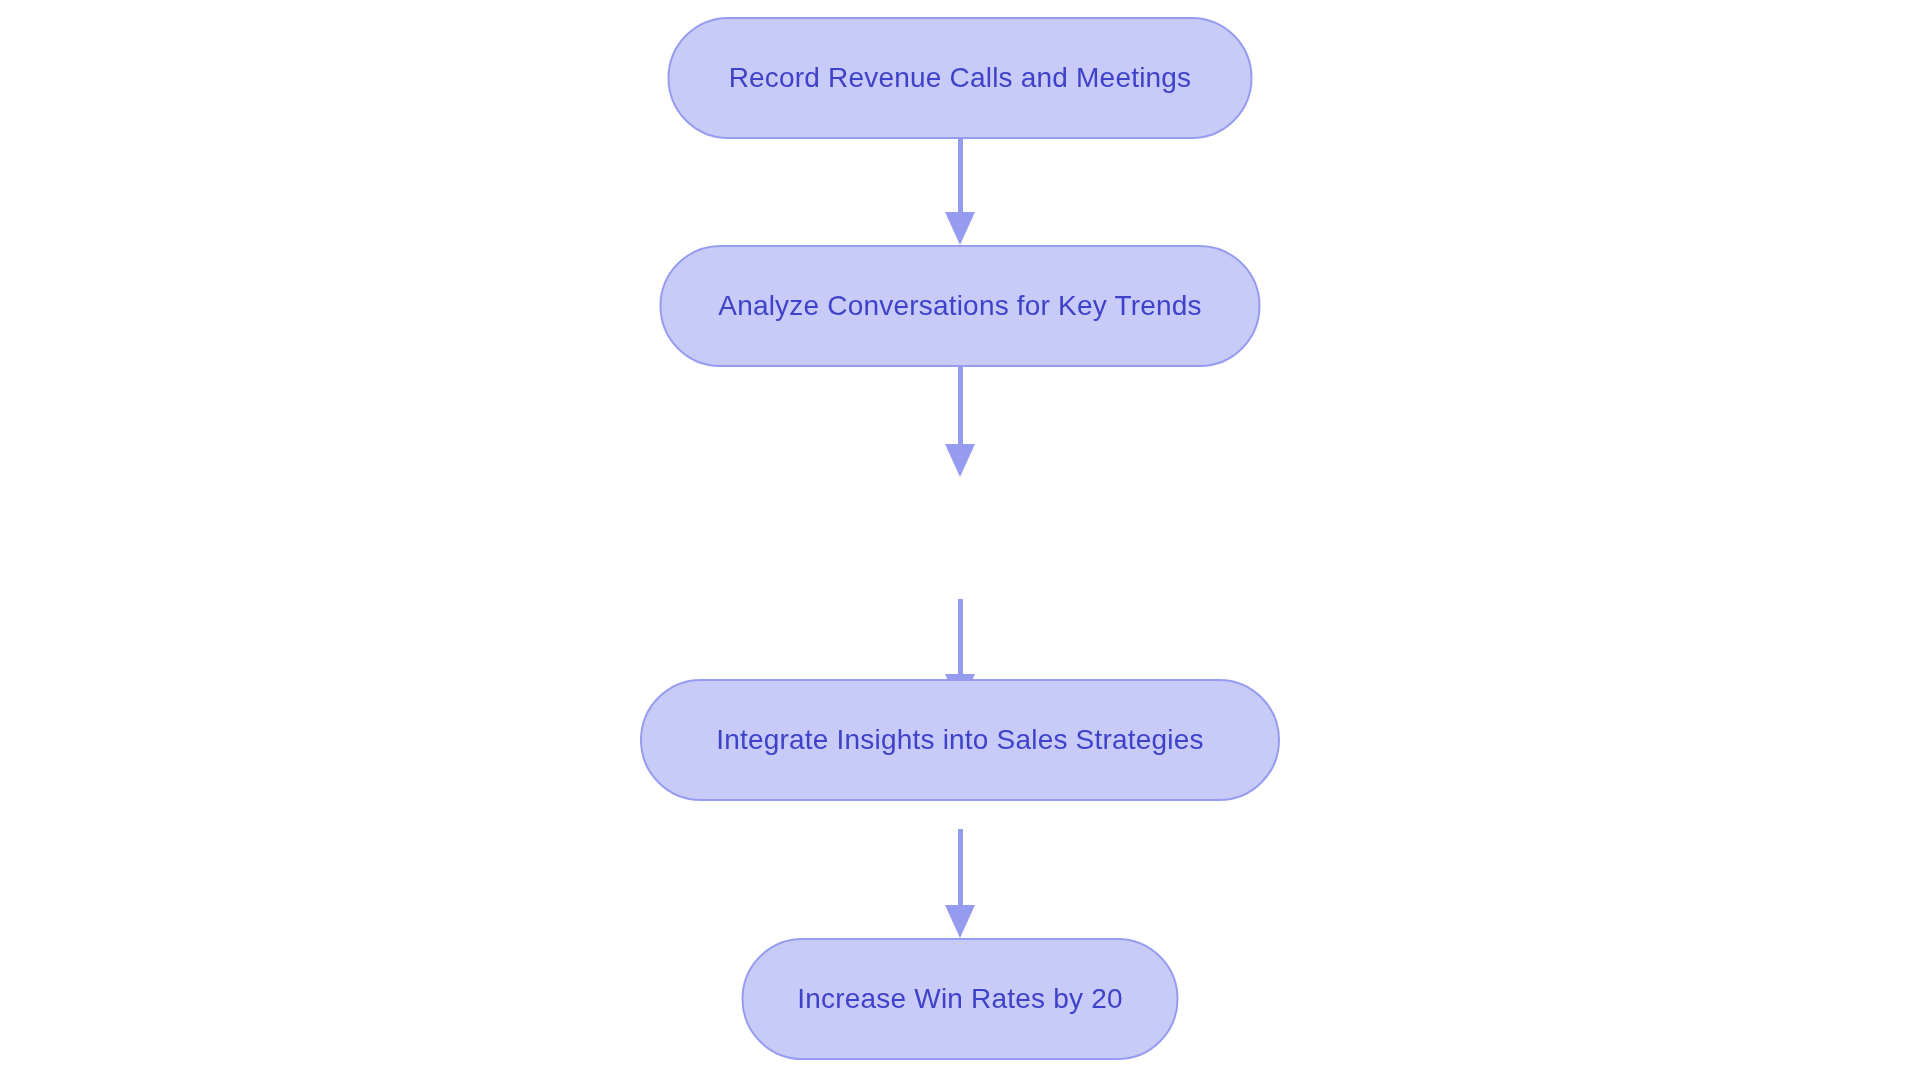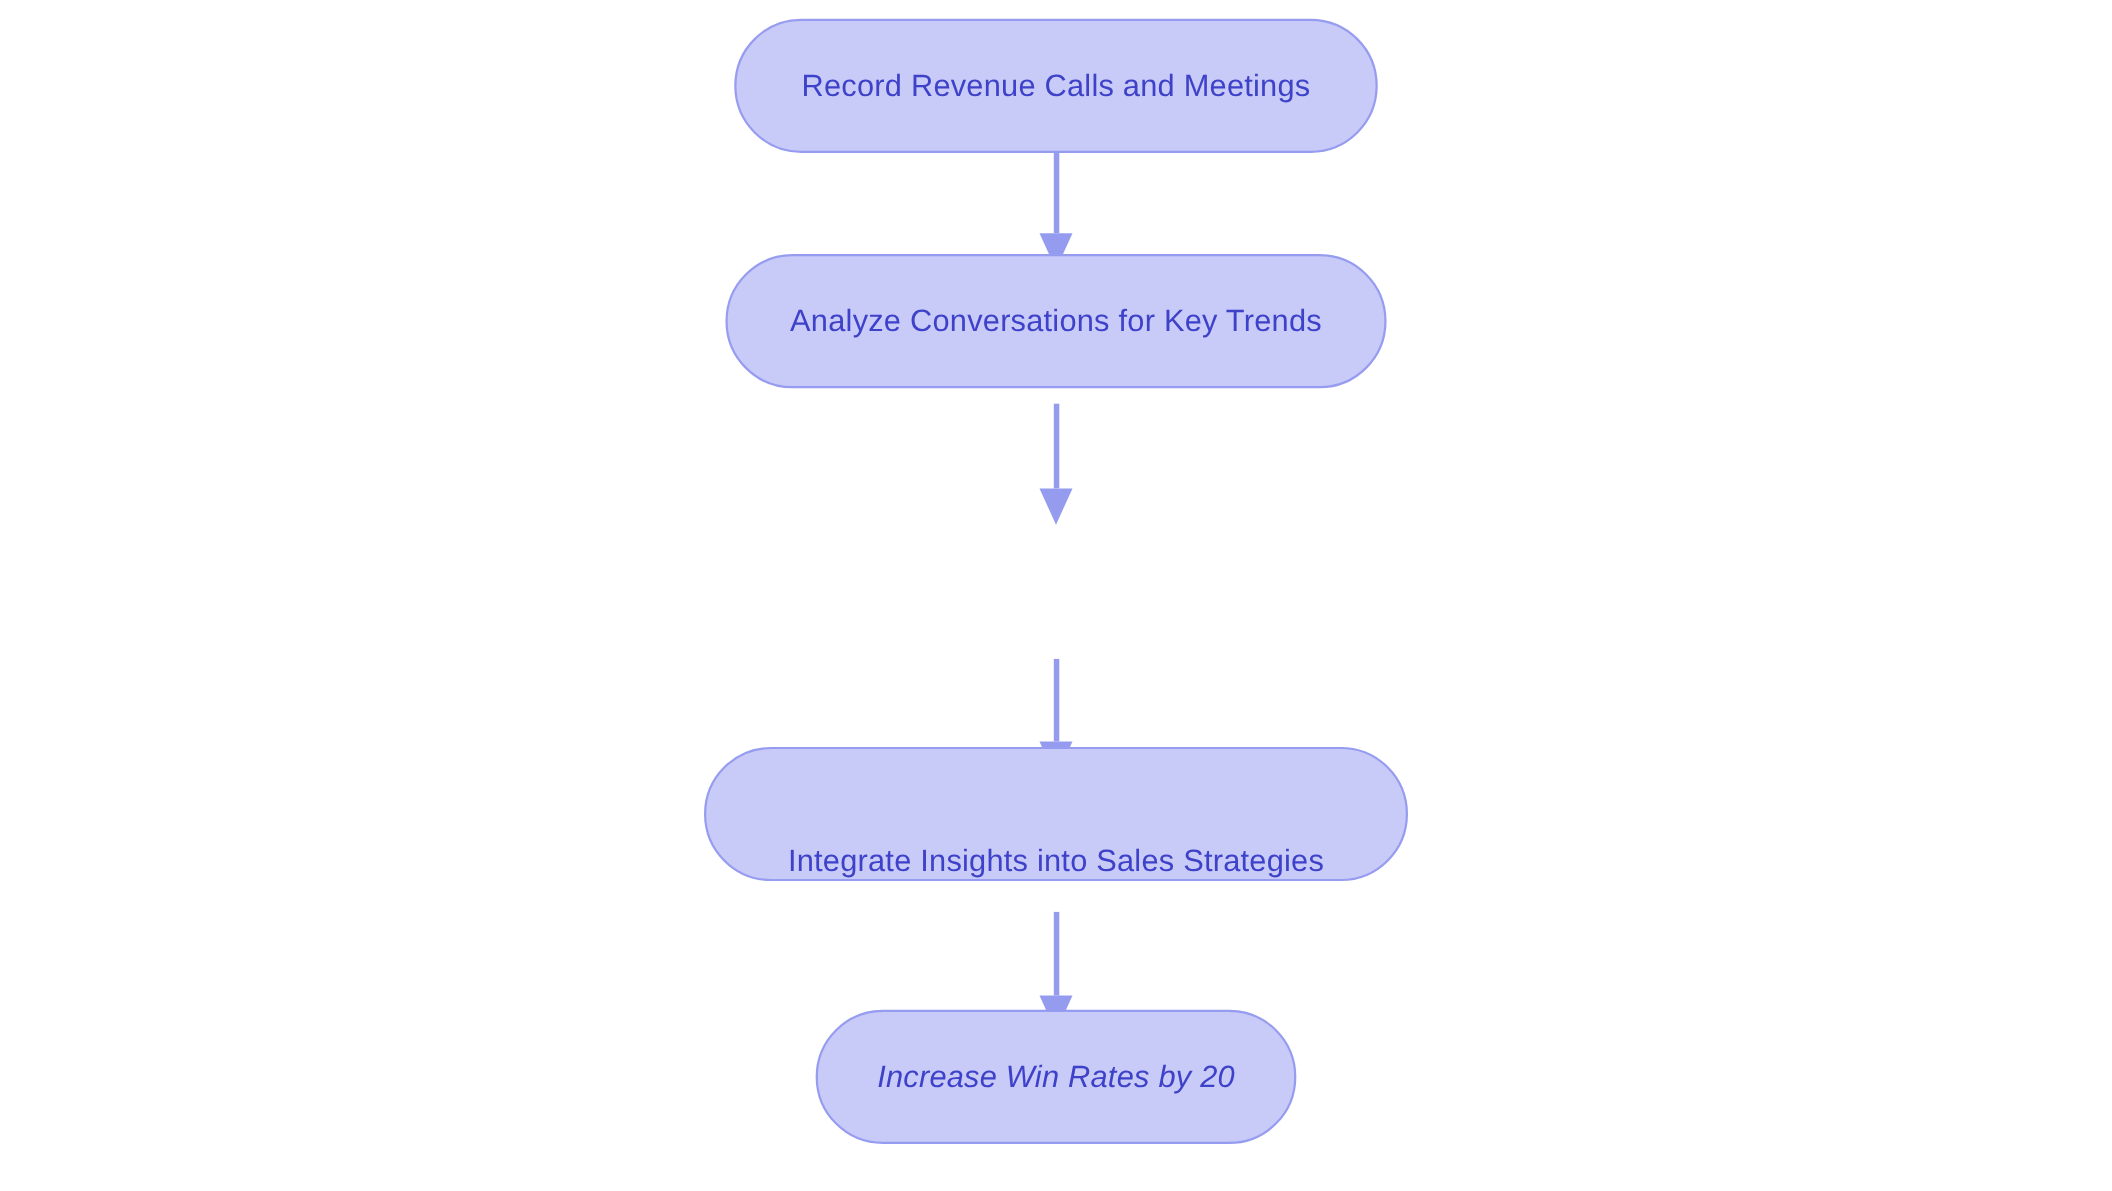--- a/index.html
+++ b/index.html
@@ -29,24 +29,24 @@
     justify-content: center;
   }
   .node-label {
     font-size: 28px;
     font-weight: 400;
     letter-spacing: 0.2px;
     color: var(--node-text, #3e42c9);
     white-space: nowrap;
   }
   .n1 { top: 17px;  width: 585px; }
-  .n2 { top: 231px; width: 601px; }
+  .n2 { top: 245px; width: 601px; }
   .n3 { top: 477px; width: 470px; }
-  .n4 { top: 679px; width: 640px; align-items: flex-end; }
-  .n5 { top: 918px; width: 437px; font-style: italic; }
+  .n4 { top: 679px; width: 640px; }
+  .n5 { top: 938px; width: 437px; }
 
   .arrow {
     position: absolute;
     left: 50%;
     transform: translateX(-50%);
     display: flex;
     flex-direction: column;
     align-items: center;
   }
   .arrow-line {

